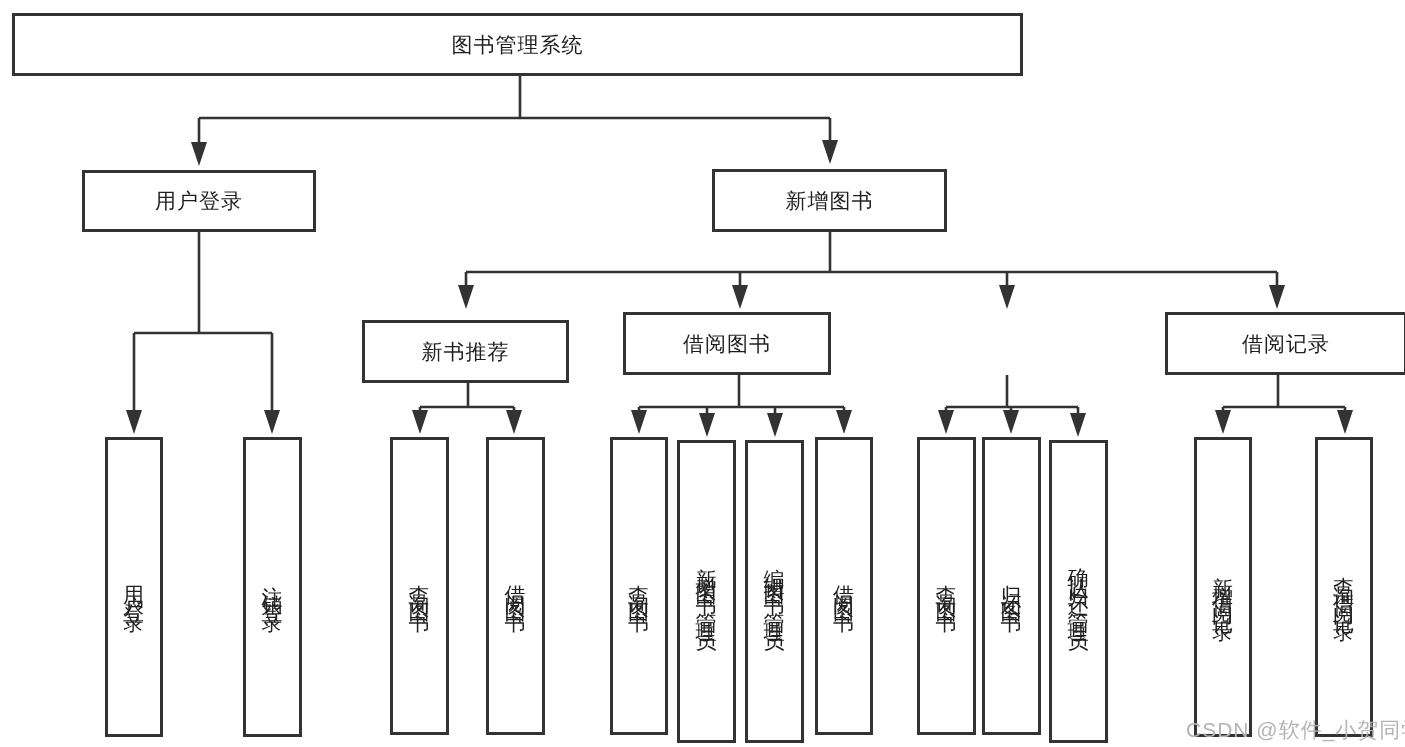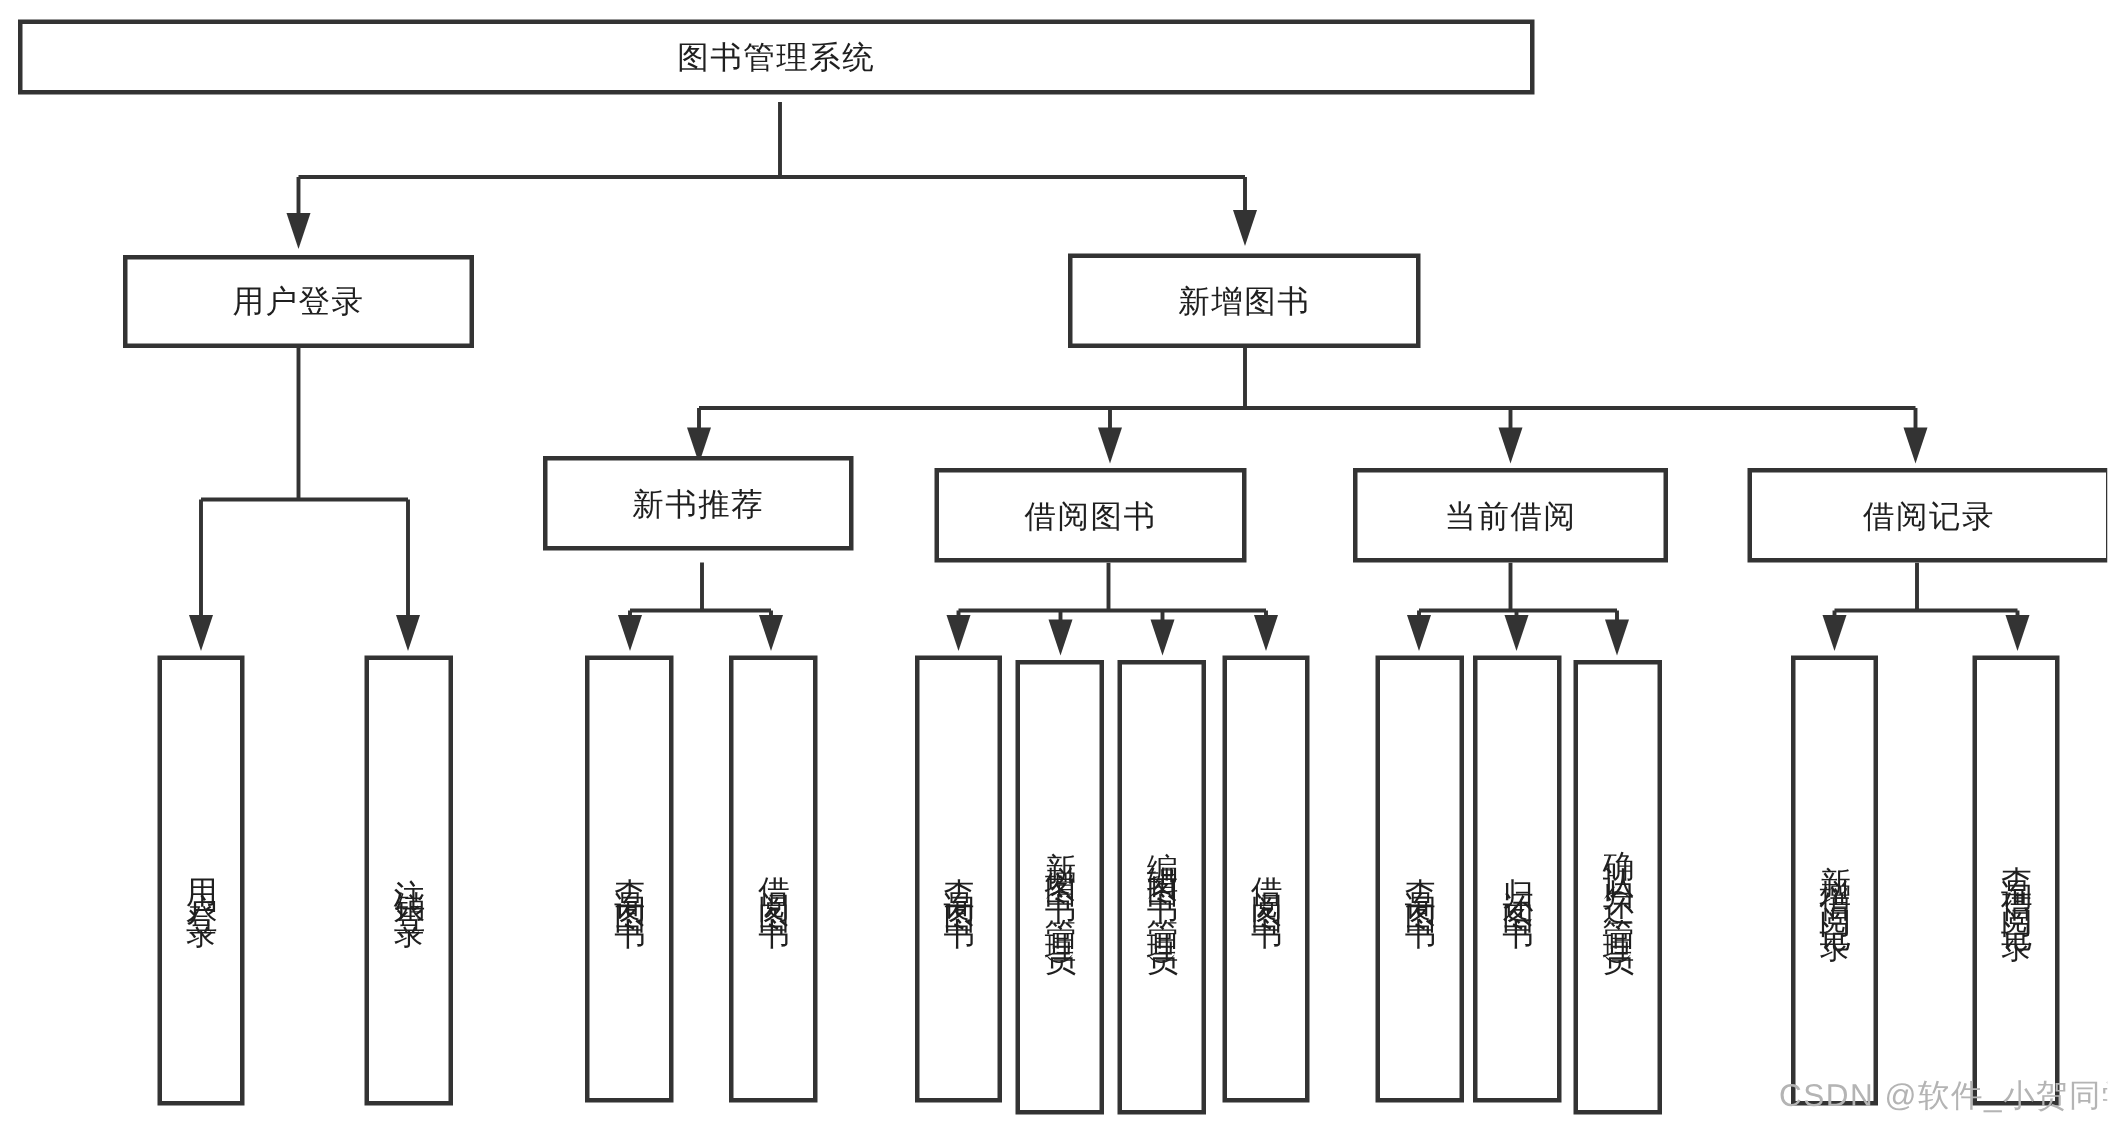--- a/index.html
+++ b/index.html
@@ -63,39 +63,36 @@
       <polygon points="767,413 783,413 775,437"></polygon>
       <polygon points="836,410 852,410 844,434"></polygon>
       <polygon points="938,410 954,410 946,434"></polygon>
       <polygon points="1003,410 1019,410 1011,434"></polygon>
       <polygon points="1070,413 1086,413 1078,437"></polygon>
       <polygon points="1215,410 1231,410 1223,434"></polygon>
       <polygon points="1337,410 1353,410 1345,434"></polygon>
     </g>
   </svg>
 
-  <div class="hbox" style="left:12px;top:13px;width:1011px;height:50px;justify-content:center;">
+  <div class="hbox" style="left:12px;top:13px;width:1011px;height:63px;justify-content:center;">
     <span>图书管理系统</span>
   </div>
 
   <div class="hbox" style="left:82px;top:170px;width:234px;height:62px;">
     <span>用户登录</span>
   </div>
   <div class="hbox" style="left:712px;top:169px;width:235px;height:63px;">
     <span>新增图书</span>
   </div>
 
-  <div class="hbox" style="left:362px;top:304px;width:207px;height:63px;">
+  <div class="hbox" style="left:362px;top:320px;width:207px;height:63px;">
     <span>新书推荐</span>
   </div>
   <div class="hbox" style="left:623px;top:312px;width:208px;height:63px;">
     <span>借阅图书</span>
-  </div>
-  <div class="hbox" style="left:902px;top:312px;width:210px;height:63px;">
-    <span>当前借阅</span>
   </div>
   <div class="hbox" style="left:1165px;top:312px;width:242px;height:63px;">
     <span>借阅记录</span>
   </div>
 
   <div class="vbox" style="left:105px;top:437px;width:58px;height:300px;">
     <span class="vtext">用户登录</span>
   </div>
   <div class="vbox" style="left:243px;top:437px;width:59px;height:300px;">
     <span class="vtext">注销登录</span>

